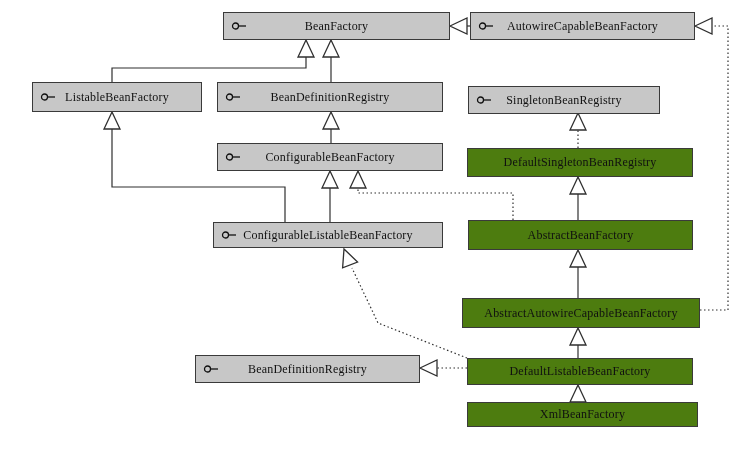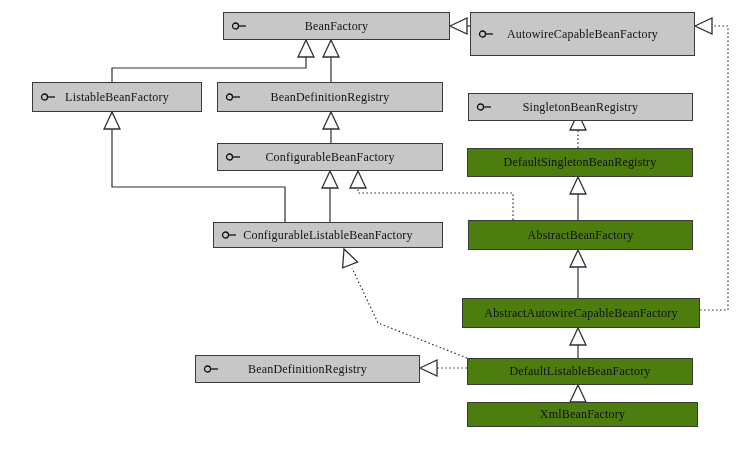--- a/index.html
+++ b/index.html
@@ -75,21 +75,21 @@
   <div class="node iface" style="left:223px;top:12px;width:227px;height:28px">
     <span class="lollipop">
       <svg width="18" height="10" viewBox="0 0 18 10">
           <circle cx="4.5" cy="5" r="3" fill="none" stroke="#111" stroke-width="1.3"></circle>
           <line x1="7.5" y1="5" x2="15" y2="5" stroke="#111" stroke-width="1.3"></line>
         </svg>
     </span>
     <span class="lbl">BeanFactory</span>
   </div>
 
-  <div class="node iface" style="left:470px;top:12px;width:225px;height:44px">
+  <div class="node iface" style="left:470px;top:12px;width:225px;height:28px">
     <span class="lollipop">
       <svg width="18" height="10" viewBox="0 0 18 10">
           <circle cx="4.5" cy="5" r="3" fill="none" stroke="#111" stroke-width="1.3"></circle>
           <line x1="7.5" y1="5" x2="15" y2="5" stroke="#111" stroke-width="1.3"></line>
         </svg>
     </span>
     <span class="lbl">AutowireCapableBeanFactory</span>
   </div>
 
   <div class="node iface" style="left:32px;top:82px;width:170px;height:30px">
@@ -105,21 +105,21 @@
   <div class="node iface" style="left:217px;top:82px;width:226px;height:30px">
     <span class="lollipop">
       <svg width="18" height="10" viewBox="0 0 18 10">
           <circle cx="4.5" cy="5" r="3" fill="none" stroke="#111" stroke-width="1.3"></circle>
           <line x1="7.5" y1="5" x2="15" y2="5" stroke="#111" stroke-width="1.3"></line>
         </svg>
     </span>
     <span class="lbl">BeanDefinitionRegistry</span>
   </div>
 
-  <div class="node iface" style="left:468px;top:93px;width:225px;height:28px">
+  <div class="node iface" style="left:468px;top:86px;width:192px;height:28px">
     <span class="lollipop">
       <svg width="18" height="10" viewBox="0 0 18 10">
           <circle cx="4.5" cy="5" r="3" fill="none" stroke="#111" stroke-width="1.3"></circle>
           <line x1="7.5" y1="5" x2="15" y2="5" stroke="#111" stroke-width="1.3"></line>
         </svg>
     </span>
     <span class="lbl">SingletonBeanRegistry</span>
   </div>
 
   <div class="node iface" style="left:217px;top:143px;width:226px;height:28px">

